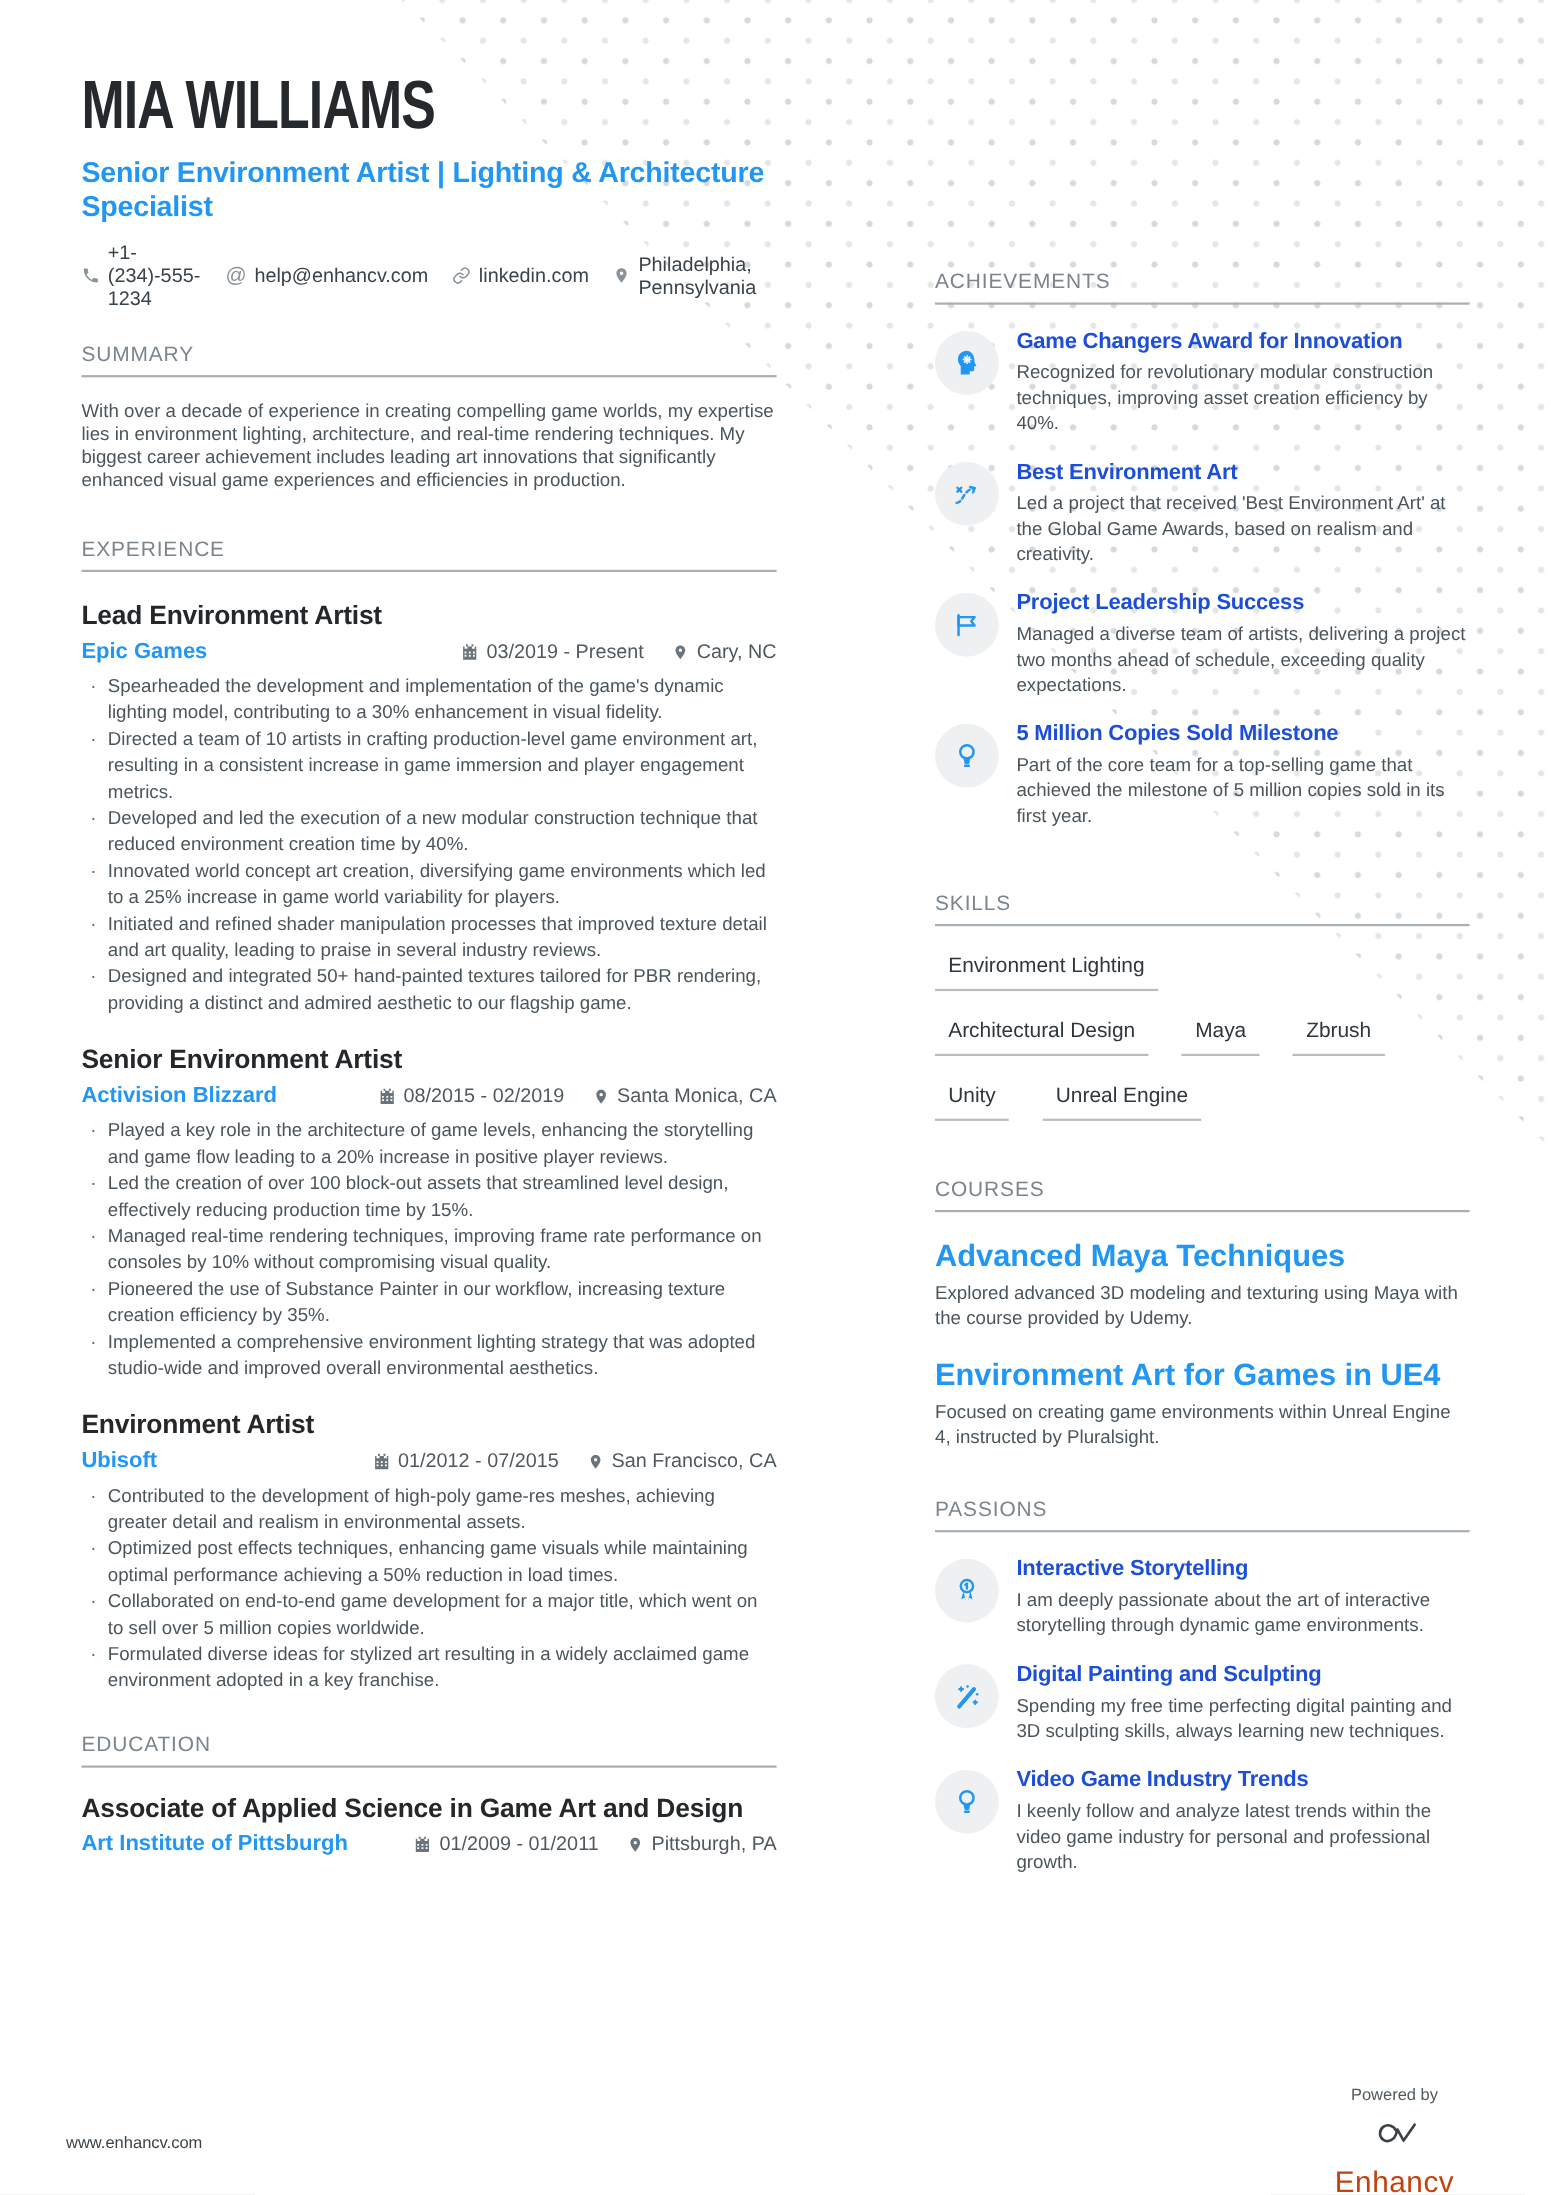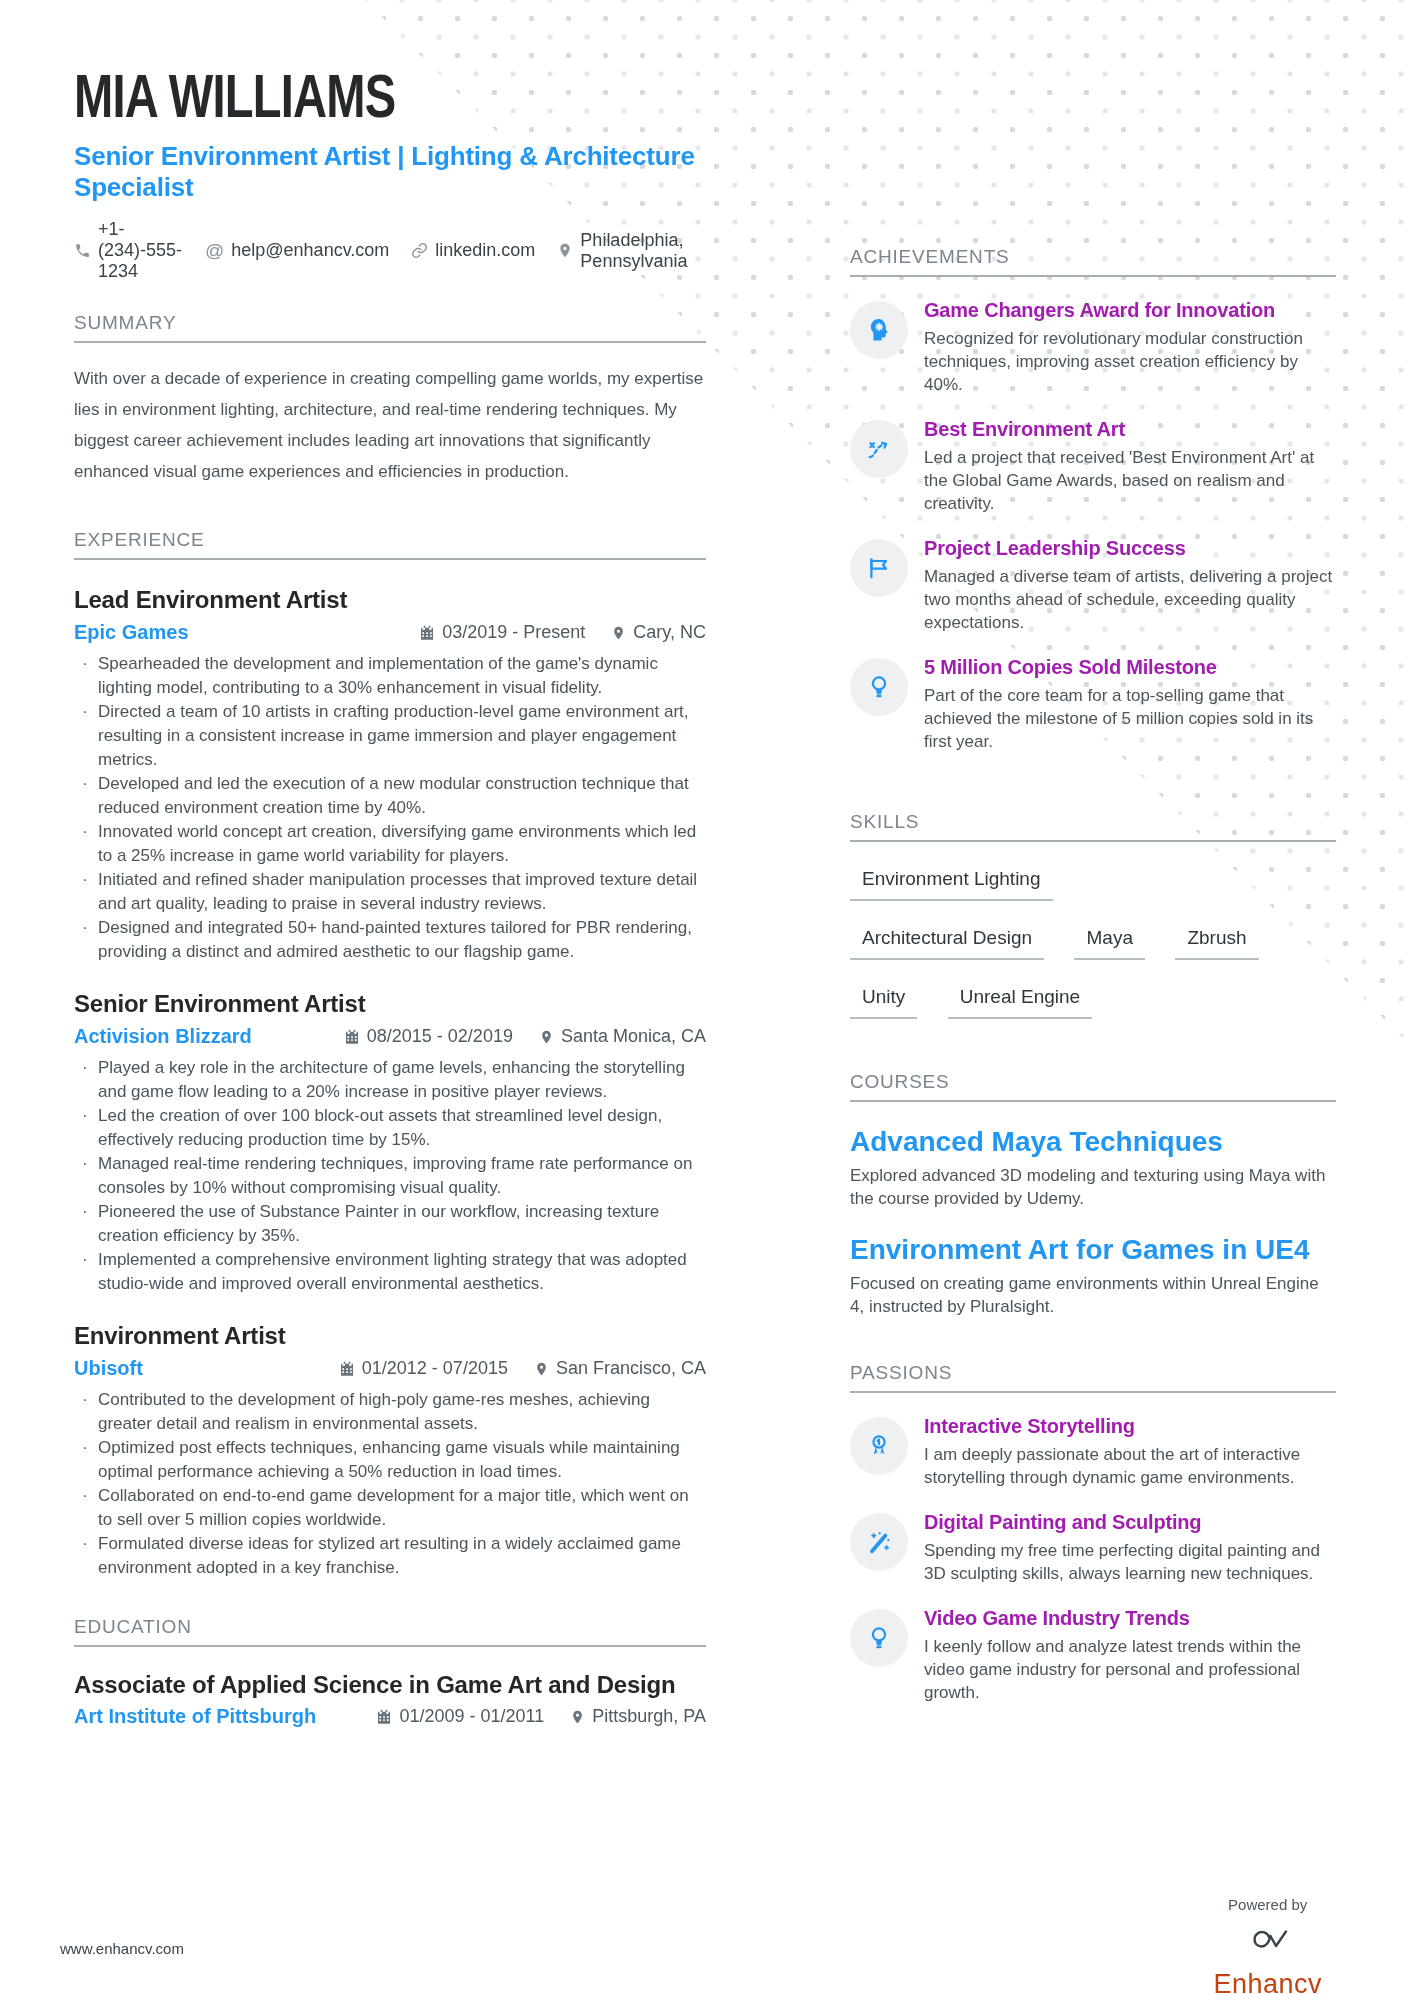--- a/index.html
+++ b/index.html
@@ -40,42 +40,42 @@
     padding-bottom:7px; border-bottom:2px solid #a7afb5;
   }
   .m-summary    { margin-top:30px; }
   .m-experience { margin-top:42px; }
   .m-education  { margin-top:36px; }
   .m-achv       { margin-top:246px; }
   .m-skills     { margin-top:58px; }
   .m-courses    { margin-top:52px; }
   .m-passions   { margin-top:44px; }
 
-  .summary-text { margin-top:20px; font-size:17px; line-height:31px; color:#4a555c; }
+  .summary-text { margin-top:20px; font-size:17px; line-height:21px; color:#4a555c; }
 
   
   .job { margin-top:25px; }
   .job-title { font-size:24px; line-height:30px; font-weight:600; color:#24282b; letter-spacing:-.2px; }
   .row-meta { margin-top:6px; display:flex; align-items:center; }
   .company { font-size:20px; font-weight:600; color:#2196F3; }
   .meta-right { margin-left:auto; display:flex; align-items:center; gap:26px; }
   .meta-item { display:flex; align-items:center; gap:7px; font-size:18px; color:#4e5960; }
   .meta-item .micon { display:inline-flex; color:#6a747c; }
   ul.bullets { margin-top:8px; list-style:none; }
   ul.bullets li { position:relative; padding-left:24px; font-size:17px; line-height:24px; color:#4a555c; }
   ul.bullets li::before { content:"·"; position:absolute; left:8px; top:0; color:#5b666d; }
 
   
   .degree { margin-top:24px; font-size:24px; font-weight:600; color:#24282b; letter-spacing:-.2px; }
 
   
   .card { margin-top:22px; display:flex; gap:16px; }
   .badge { flex:0 0 58px; width:58px; height:58px; border-radius:50%; background:#eef0f2;
            display:flex; align-items:center; justify-content:center; margin-top:2px; color:#2196F3; }
-  .card-title { font-size:20px; font-weight:600; color:#a21caf; letter-spacing:-.2px; }
+  .card-title { font-size:20px; font-weight:600; color:#1d4ed8; letter-spacing:-.2px; }
   .card-desc { margin-top:5px; font-size:17px; line-height:23px; color:#4a555c; }
 
   
   .skill-row { margin-top:26px; }
   .pill { display:inline-block; padding:0 12px 9px; margin-right:26px;
           border-bottom:2px solid #b6bdc3; font-size:19px; color:#2e373d; }
 
   
   .course { margin-top:24px; }
   .course-title { font-size:28px; font-weight:600; color:#2196F3; }

